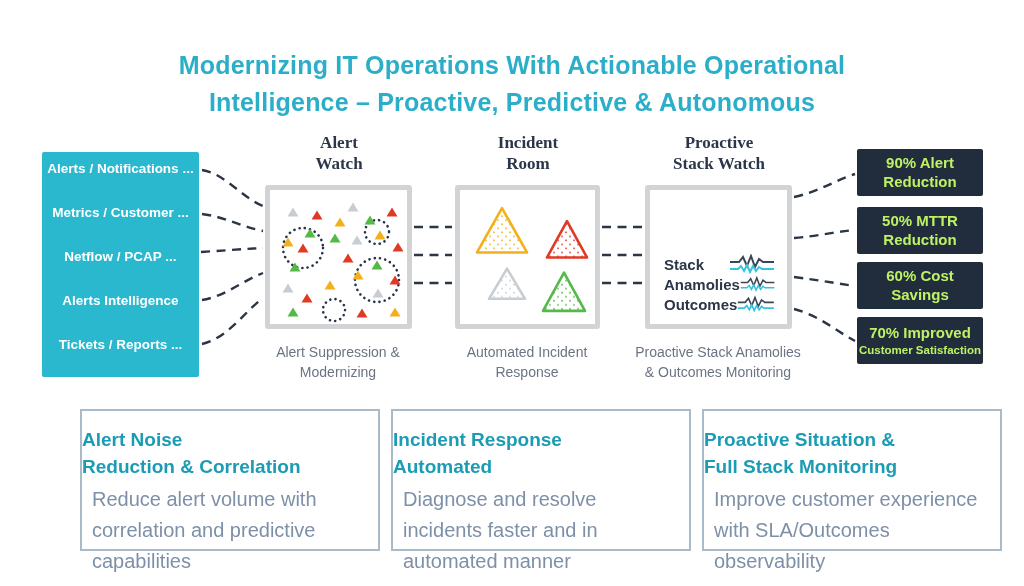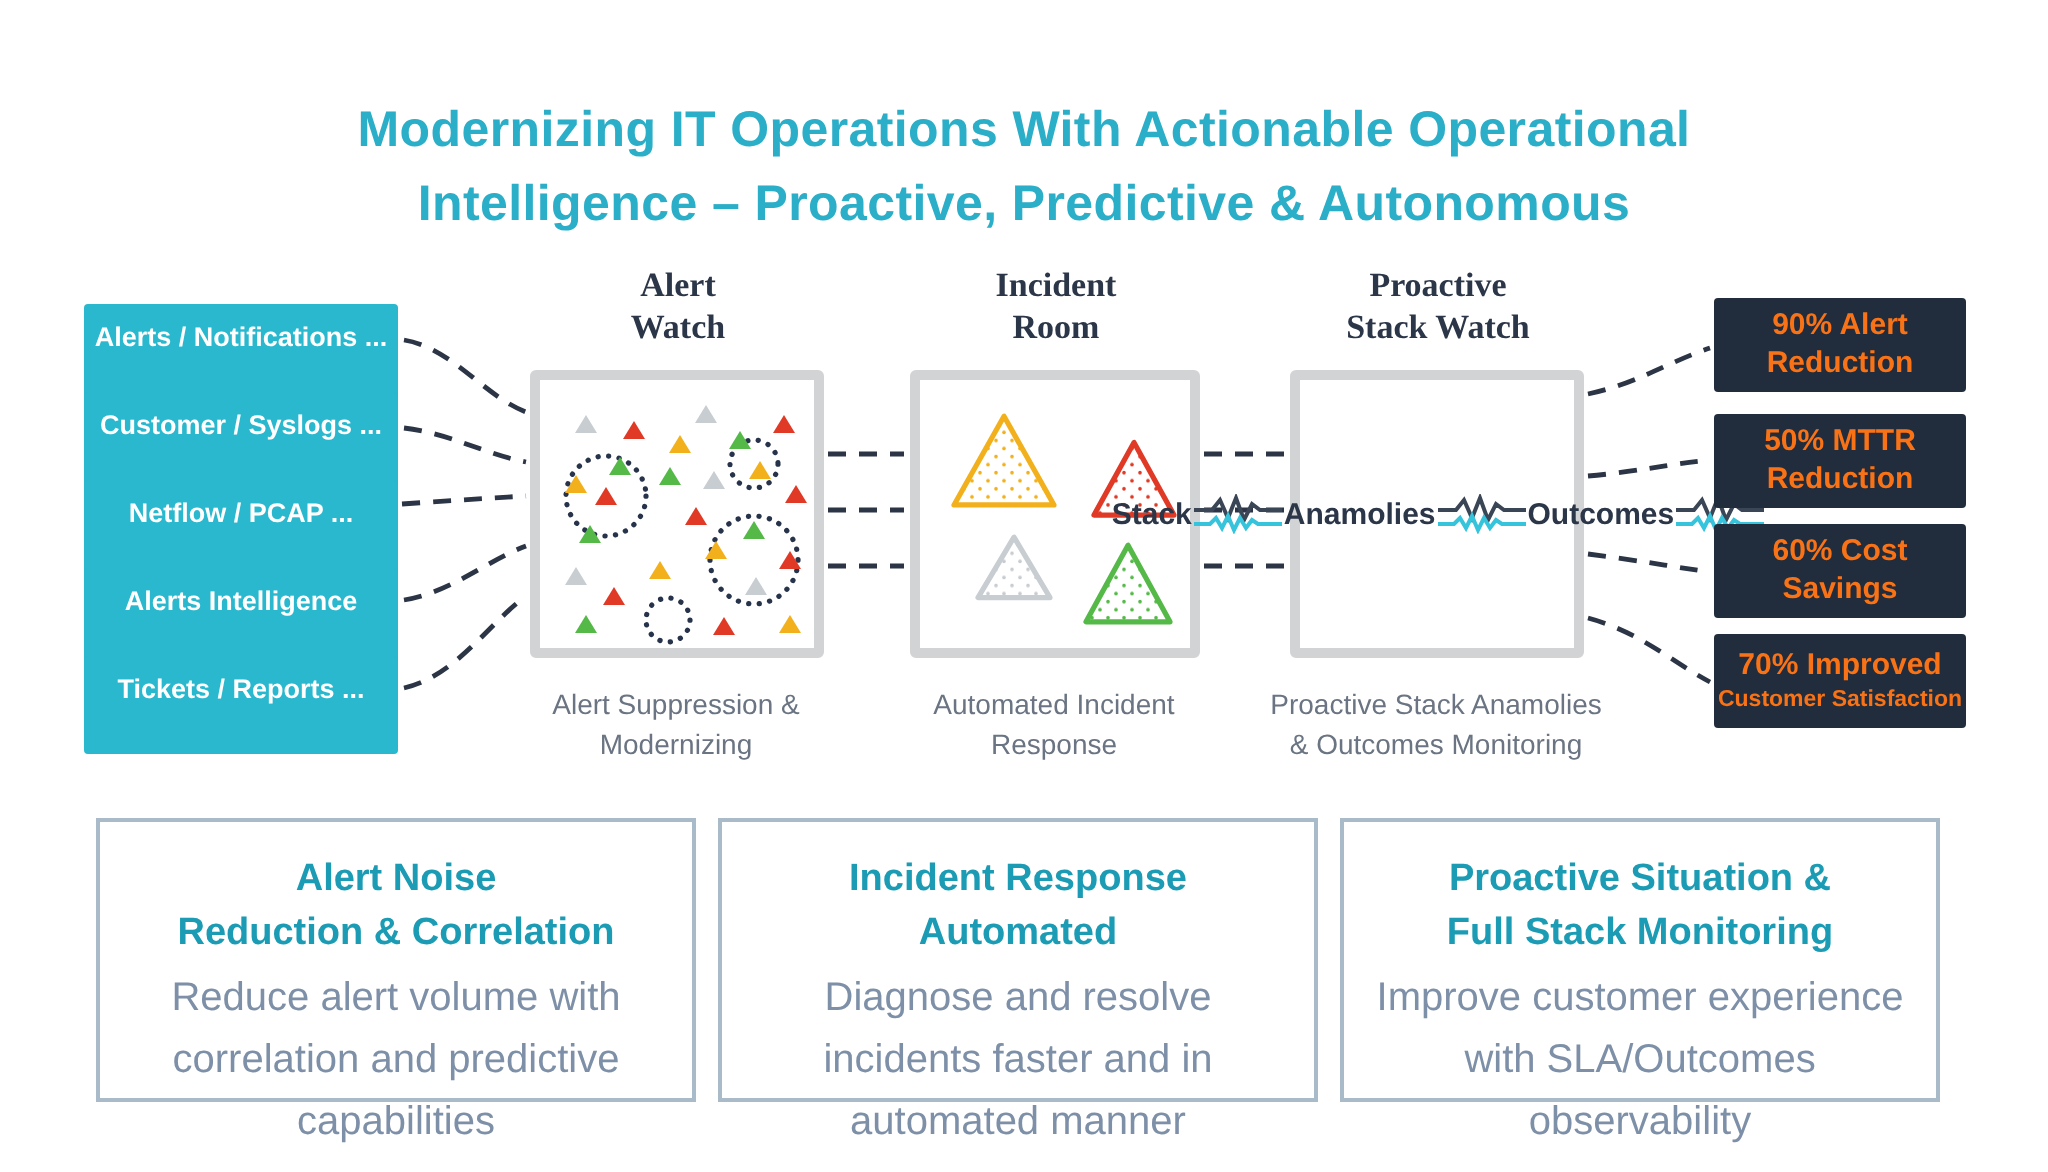--- a/index.html
+++ b/index.html
@@ -32,34 +32,34 @@
     position:absolute;top:185px;width:147px;height:144px;background:#fff;
     border:5px solid #d2d3d5;border-radius:3px;box-sizing:border-box;
   }
   .stage-box svg.fill{display:block;width:100%;height:100%;}
   .stage-caption{
     position:absolute;top:343px;width:210px;text-align:center;
     color:#6a7482;font-size:14px;line-height:1.4;
   }
   .stage-caption span{display:block;}
   
-  .psw-rows{display:flex;flex-direction:row;justify-content:center;height:100%;padding:10px 12px 10px 14px;box-sizing:border-box;}
+  .psw-rows{display:flex;flex-direction:column;justify-content:flex-end;height:100%;padding:10px 12px 10px 14px;box-sizing:border-box;}
   .psw-row{display:flex;align-items:center;justify-content:space-between;}
   .psw-row .lbl{color:#2b3648;font-size:15px;font-weight:700;}
   
   .outcome{
     position:absolute;left:857px;width:126px;height:47px;background:#212d3d;border-radius:2px;
-    color:#f97316;display:flex;flex-direction:column;align-items:center;justify-content:center;
+    color:#bef264;display:flex;flex-direction:column;align-items:center;justify-content:center;
     font-weight:700;font-size:15px;line-height:1.25;text-align:center;
   }
   .outcome .small{font-size:11.5px;font-weight:700;}
   
   .benefit{
     position:absolute;top:409px;width:300px;height:142px;border:2px solid #a9bac9;background:#fff;
-    box-sizing:border-box;text-align:center;padding-top:16px;
+    box-sizing:border-box;text-align:left;padding-top:16px;margin-left:32px;
   }
   .benefit .b-title{color:#1b9cb4;font-size:19px;font-weight:700;line-height:1.4;}
   .benefit .b-title span{display:block;}
   .benefit .b-body{color:#7e90a8;font-size:20px;line-height:1.55;margin:4px auto 0;width:276px;}
 </style>
 </head>
 <body>
 
 <div class="canvas">
 
@@ -84,21 +84,21 @@
     <path class="dash" d="M794,277 C818,280 834,283 855,286"></path>
     <path class="dash" d="M794,309 C820,316 836,331 855,341"></path>
   </svg>
 
   <h1 class="title">
     <span>Modernizing IT Operations With Actionable Operational</span>
     <span>Intelligence – Proactive, Predictive &amp; Autonomous</span>
   </h1>
 
   <div class="source-box" style="top:152px"><span>Alerts / Notifications ...</span></div>
-  <div class="source-box" style="top:196px"><span>Customer / Syslogs ...</span></div>
+  <div class="source-box" style="top:196px"><span>Metrics / Customer ...</span></div>
   <div class="source-box" style="top:240px"><span>Netflow / PCAP ...</span></div>
   <div class="source-box" style="top:284px"><span>Alerts Intelligence</span></div>
   <div class="source-box" style="top:328px"><span>Tickets / Reports ...</span></div>
 
   <div class="stage-title" style="left:254px">
     <span>Alert</span>
     <span>Watch</span>
   </div>
   <div class="stage-title" style="left:443px">
     <span>Incident</span>

